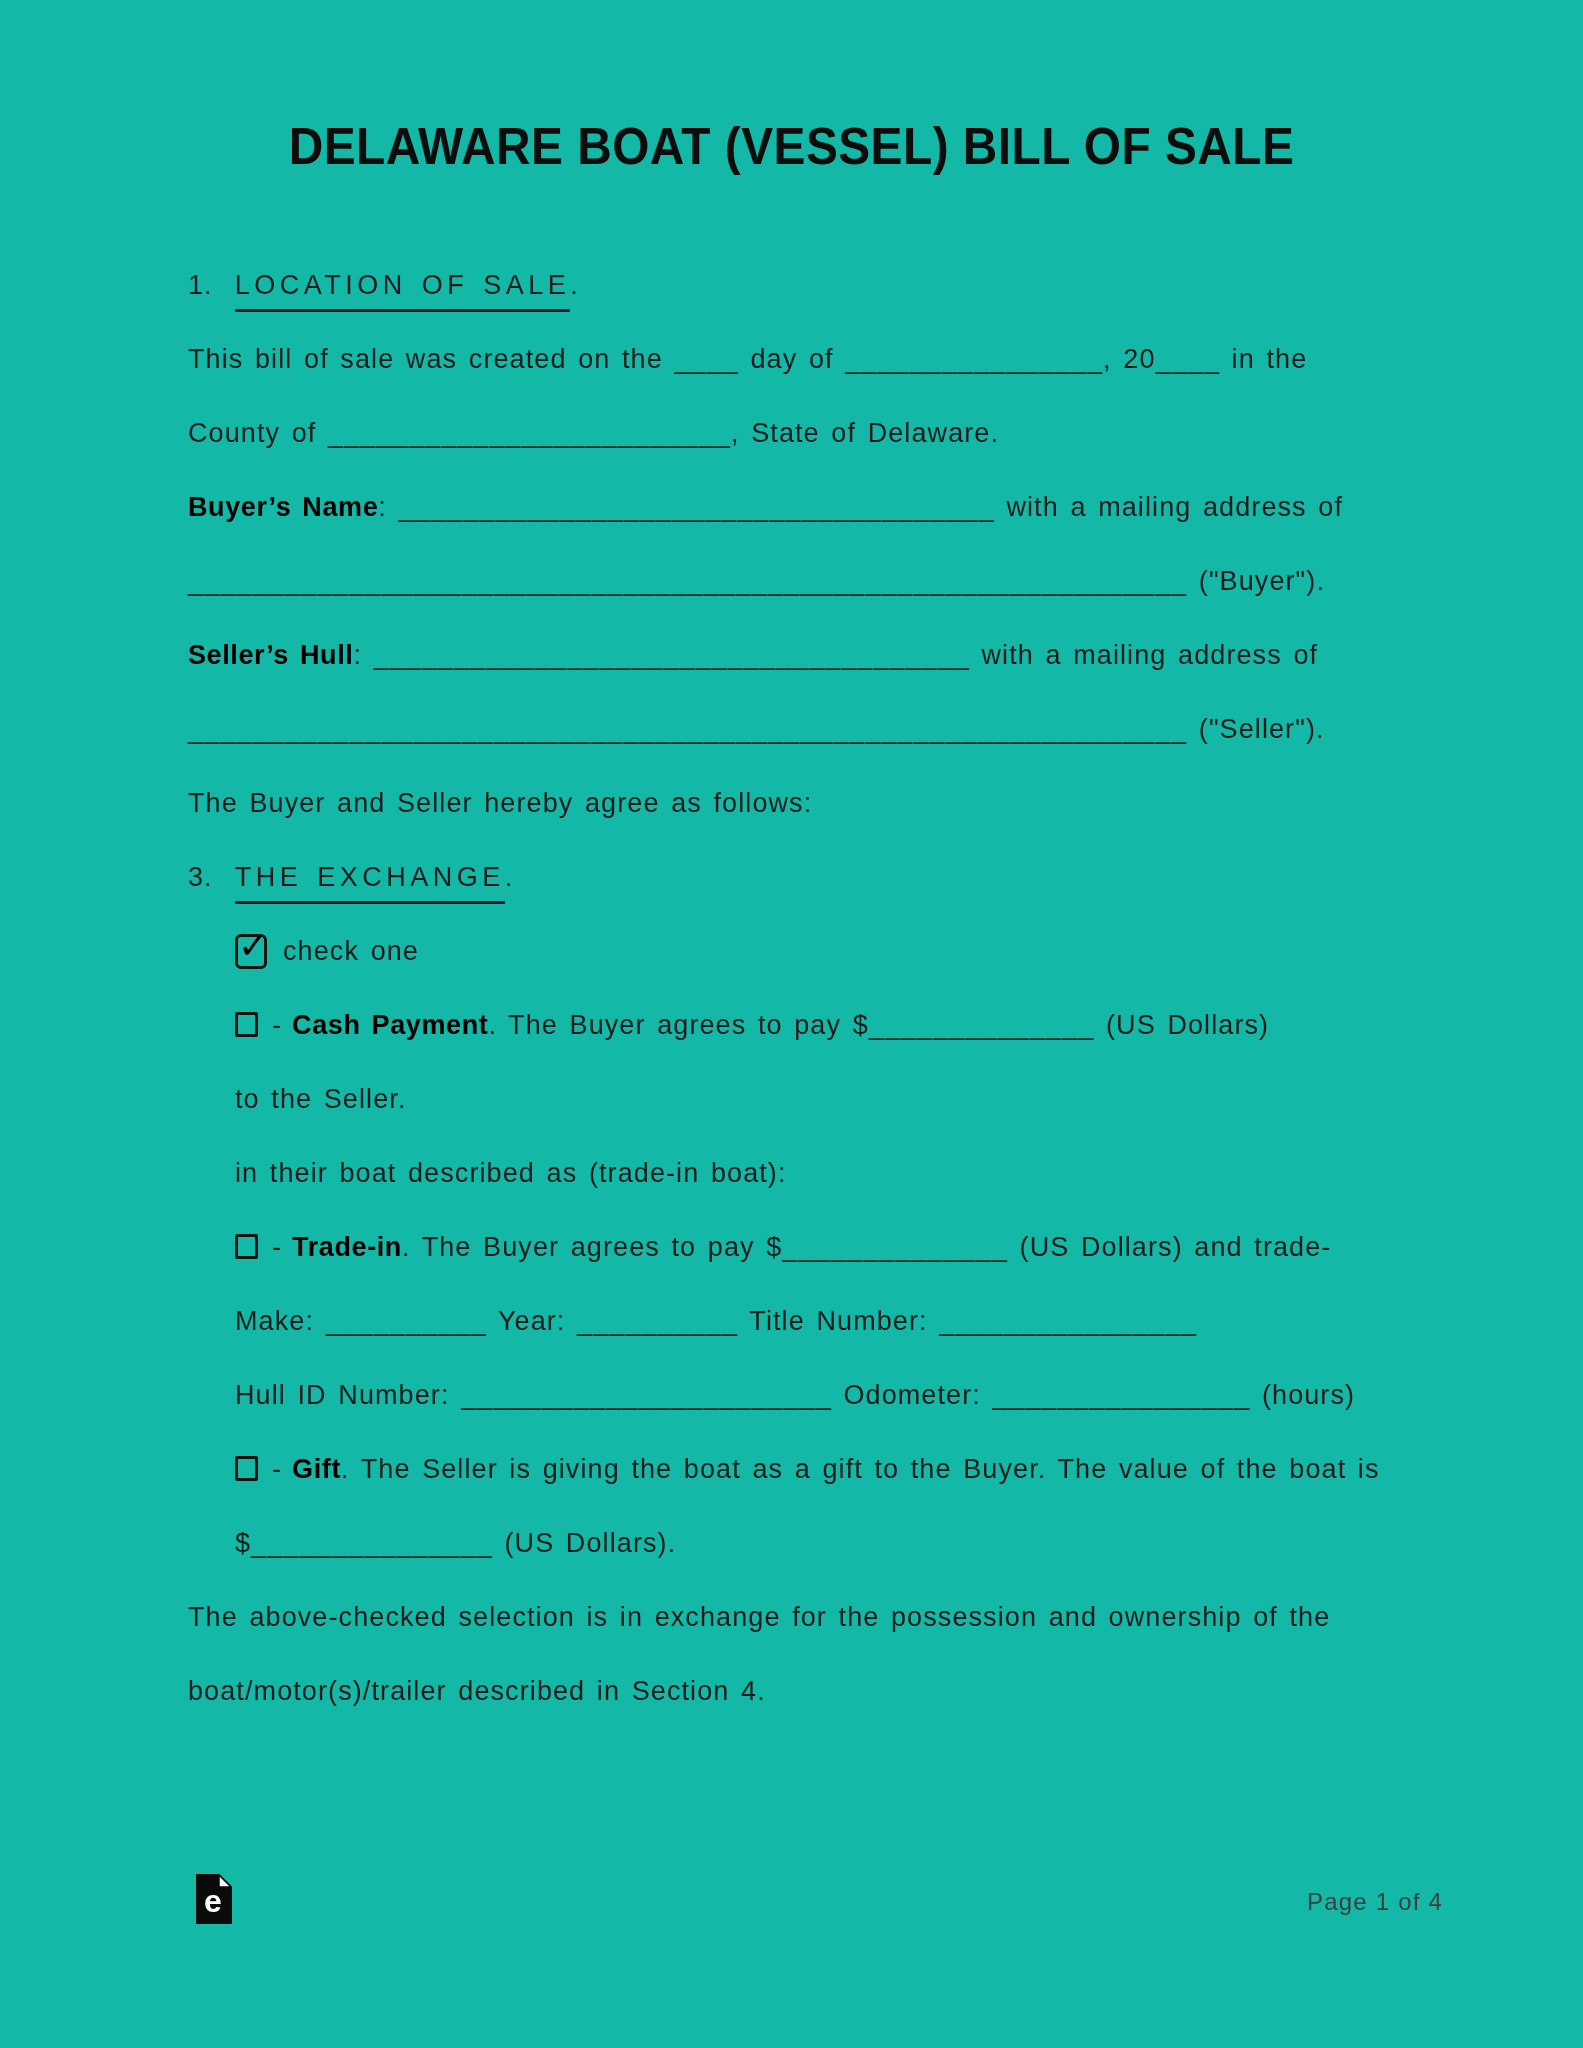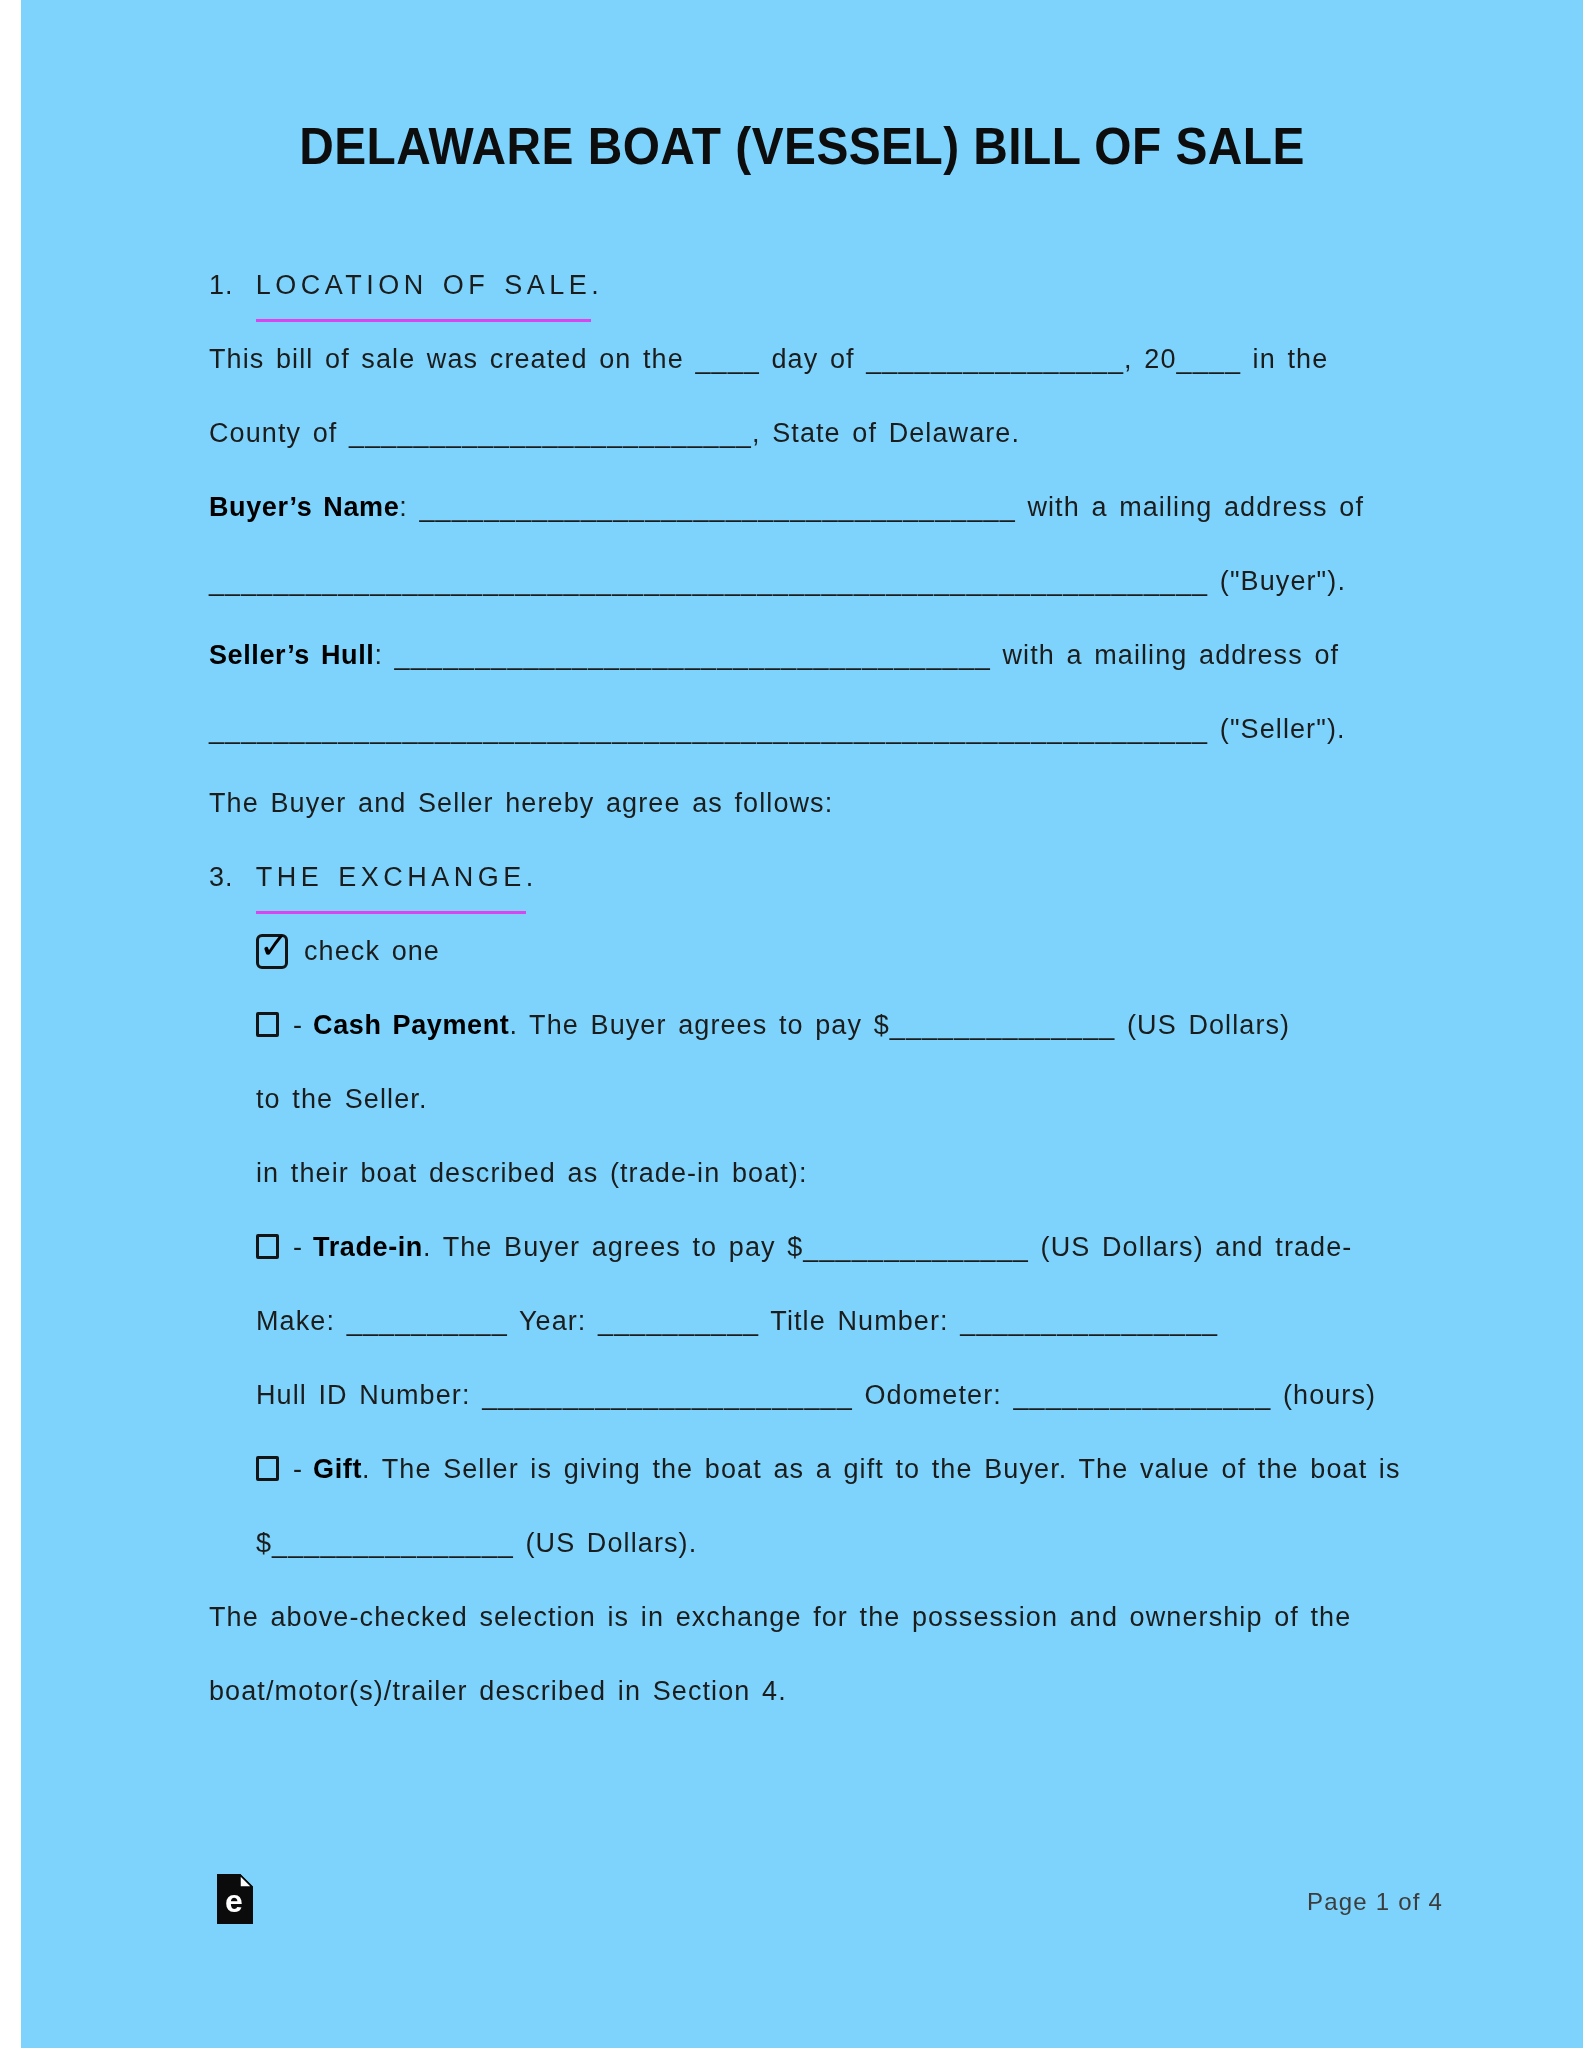--- a/index.html
+++ b/index.html
@@ -3,21 +3,21 @@
 <meta charset="utf-8">
 <style>
   html, body { margin: 0; padding: 0; background: #ffffff; }
   body {
     width: 1583px; height: 2048px;
     position: relative;
     font-family: "Liberation Sans", sans-serif;
     color: #1c1c1c;
     overflow: hidden;
   }
-  .page { position: absolute; inset: 0; background: #7dd3fc; margin-left: 21px; }
+  .page { position: absolute; inset: 0; background: #14b8a6; }
 
   .title {
     position: absolute;
     top: 116px; left: 0; width: 100%;
     text-align: center;
     font-size: 52px;
     font-weight: 700;
     color: #0d0d0d;
     letter-spacing: 0.5px;
     transform: scaleX(0.92);
@@ -31,22 +31,22 @@
     letter-spacing: 1.1px;
     word-spacing: 3px;
     line-height: 34px;
   }
   .row { height: 74px; white-space: nowrap; }
   .indent { padding-left: 47px; }
 
   .sec-num { margin-right: 22px; }
   .sec-head {
     letter-spacing: 4.5px;
-    border-bottom: 3px solid #d946ef;
-    padding-bottom: 19px;
+    border-bottom: 3px solid #0f172a;
+    padding-bottom: 9px;
   }
   .b { font-weight: 700; color: #000; letter-spacing: 0.6px; text-align: center; }
 
   .cb {
     display: inline-block;
     width: 17px; height: 19px;
     border: 3px solid #141414;
     border-radius: 2px;
     margin-right: 14px;
     vertical-align: -3px;

